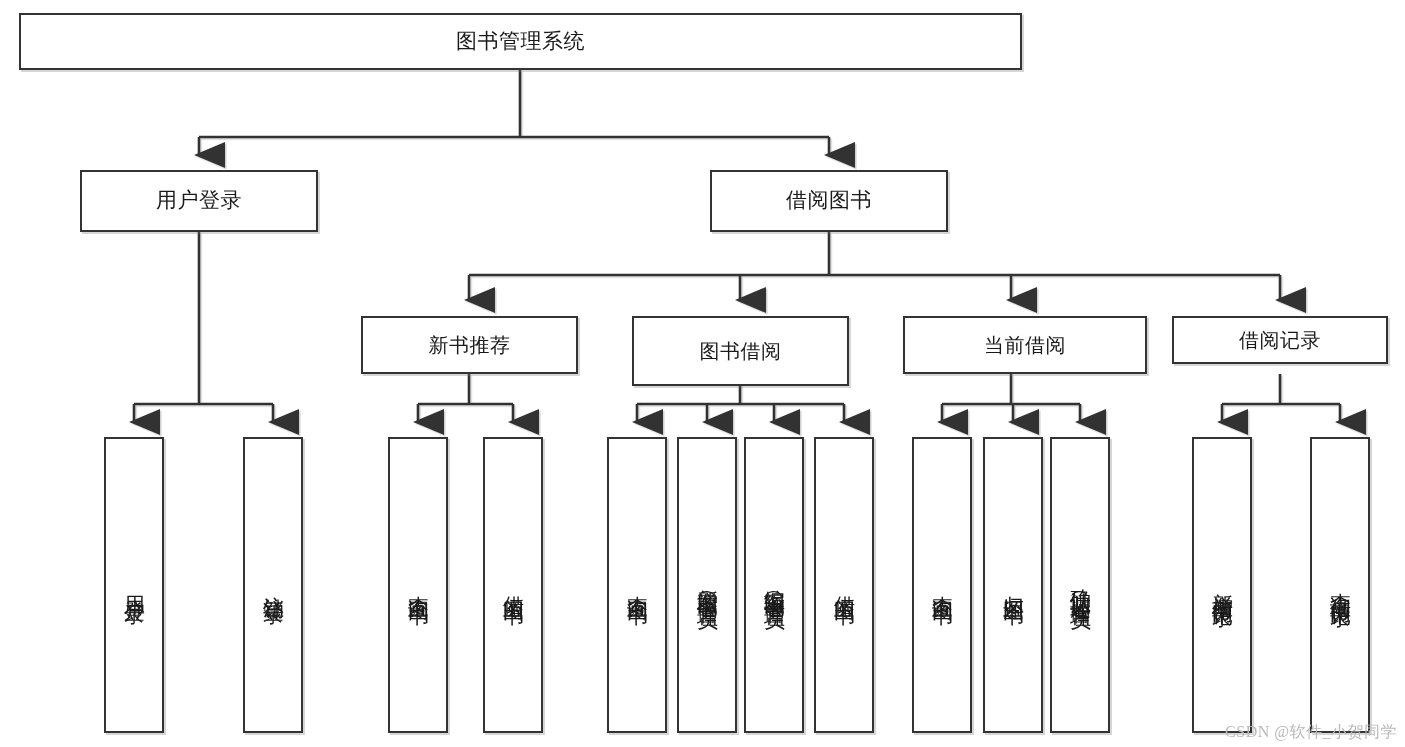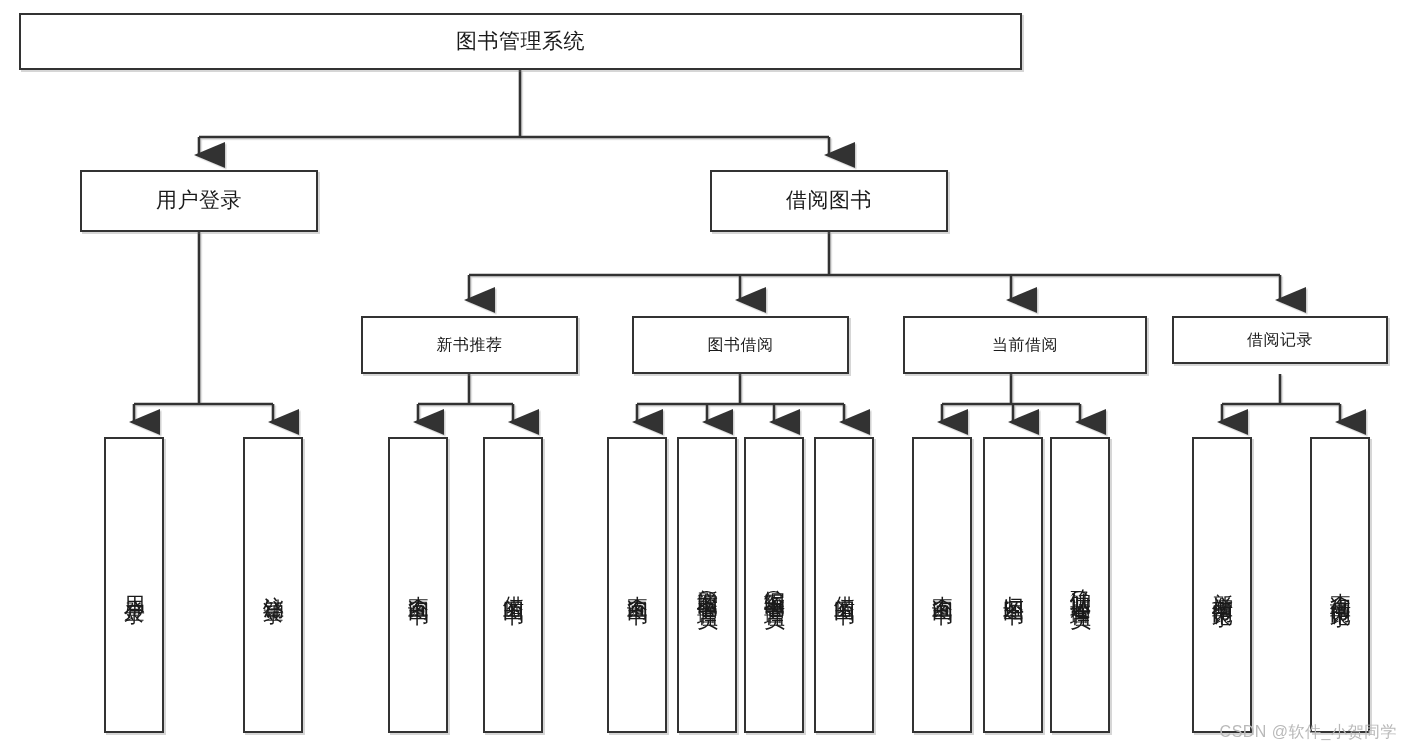--- a/index.html
+++ b/index.html
@@ -42,21 +42,21 @@
     line-height: 1.12;
     white-space: nowrap;
   }
   
   .node.horiz .lbl {
     font-size: 21px;
     letter-spacing: 0.5px;
   }
   .node.root .lbl { font-size: 21px; }
   .node.lvl2 .lbl { font-size: 21px; }
-  .node.lvl3 .lbl { font-size: 16px; }
+  .node.lvl3 .lbl { font-size: 20px; }
   
   .node.vert {
     align-items: center;
     justify-content: center;
   }
   .node.vert .lbl {
     writing-mode: vertical-rl;
     text-orientation: upright;
     font-size: 21px;
     line-height: 1.0;
@@ -64,21 +64,21 @@
     white-space: nowrap;
   }
   #watermark {
     position: absolute;
     right: 8px;
     bottom: 4px;
     font-size: 16px;
     color: #b9b9b9;
     white-space: nowrap;
     letter-spacing: 0.5px;
-    font-family: Liberation Sans, sans-serif;
+    font-family: Liberation Serif, serif;
   }
 </style>
 </head>
 <body>
 
 <div id="canvas">
 
   <svg id="edges" viewBox="0 0 1405 747" width="1405" height="747" xmlns="http://www.w3.org/2000/svg">
     <defs>
       <marker id="arrow" viewBox="0 0 12 12" refX="6" refY="10" markerWidth="12" markerHeight="12" orient="auto-start-reverse">
@@ -140,21 +140,21 @@
   <div class="node lvl2 horiz" style="left:80px; top:170px; width:238px; height:62px;">
     <span class="lbl">用户登录</span>
   </div>
   <div class="node lvl2 horiz" style="left:710px; top:170px; width:238px; height:62px;">
     <span class="lbl">借阅图书</span>
   </div>
 
   <div class="node lvl3 horiz" style="left:361px; top:316px; width:217px; height:58px;">
     <span class="lbl">新书推荐</span>
   </div>
-  <div class="node lvl3 horiz" style="left:632px; top:316px; width:217px; height:58px;">
+  <div class="node lvl3 horiz" style="left:632px; top:316px; width:217px; height:70px;">
     <span class="lbl">图书借阅</span>
   </div>
   <div class="node lvl3 horiz" style="left:903px; top:316px; width:244px; height:58px;">
     <span class="lbl">当前借阅</span>
   </div>
   <div class="node lvl3 horiz" style="left:1172px; top:316px; width:216px; height:48px;">
     <span class="lbl">借阅记录</span>
   </div>
 
   <div class="node vert" style="left:104px; top:437px; width:60px; height:296px;">

